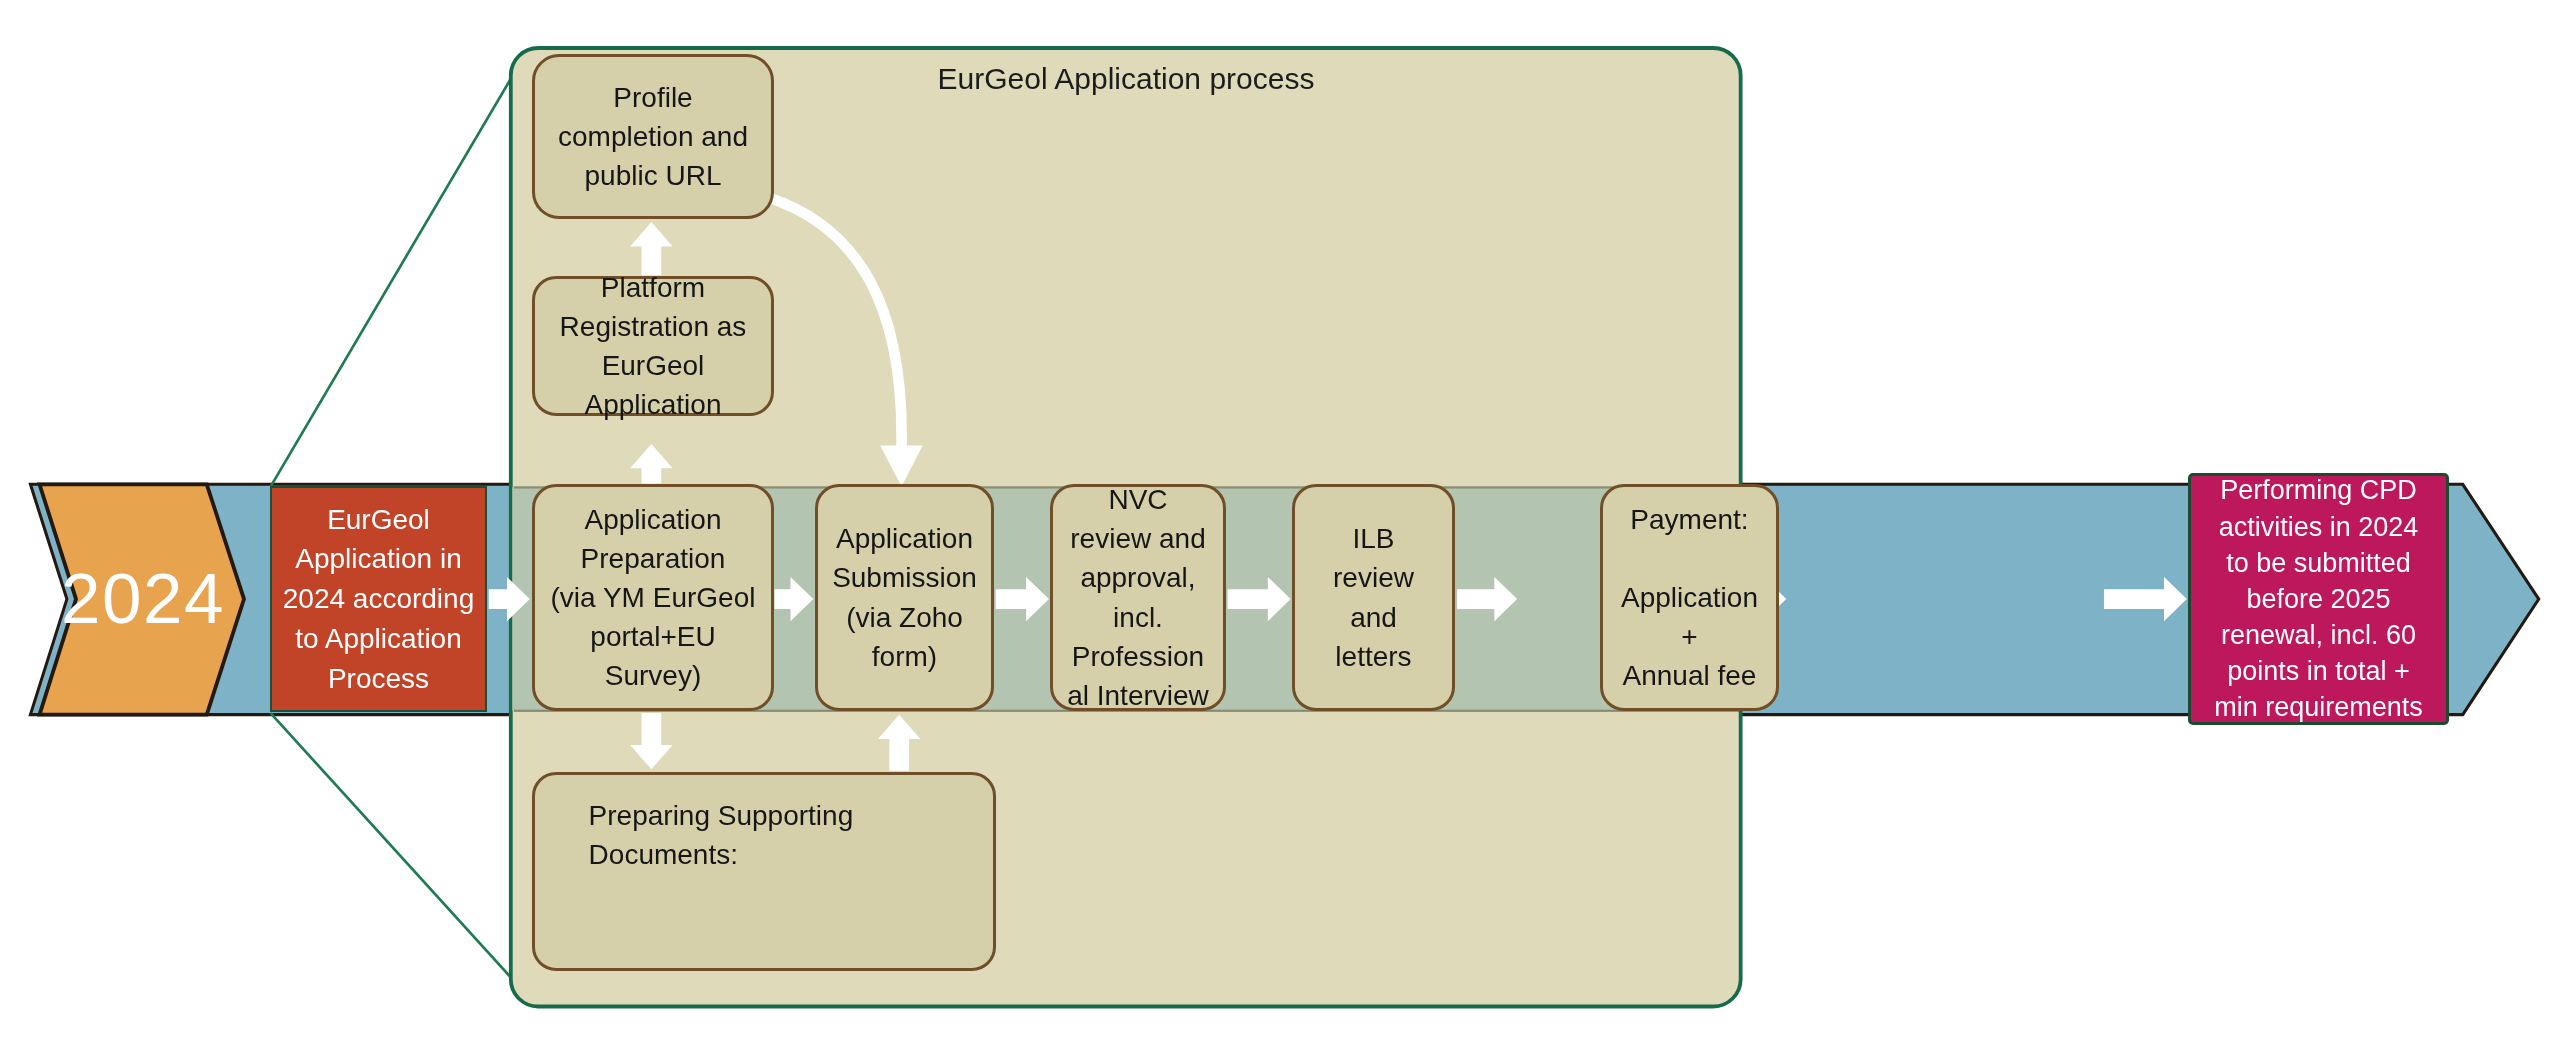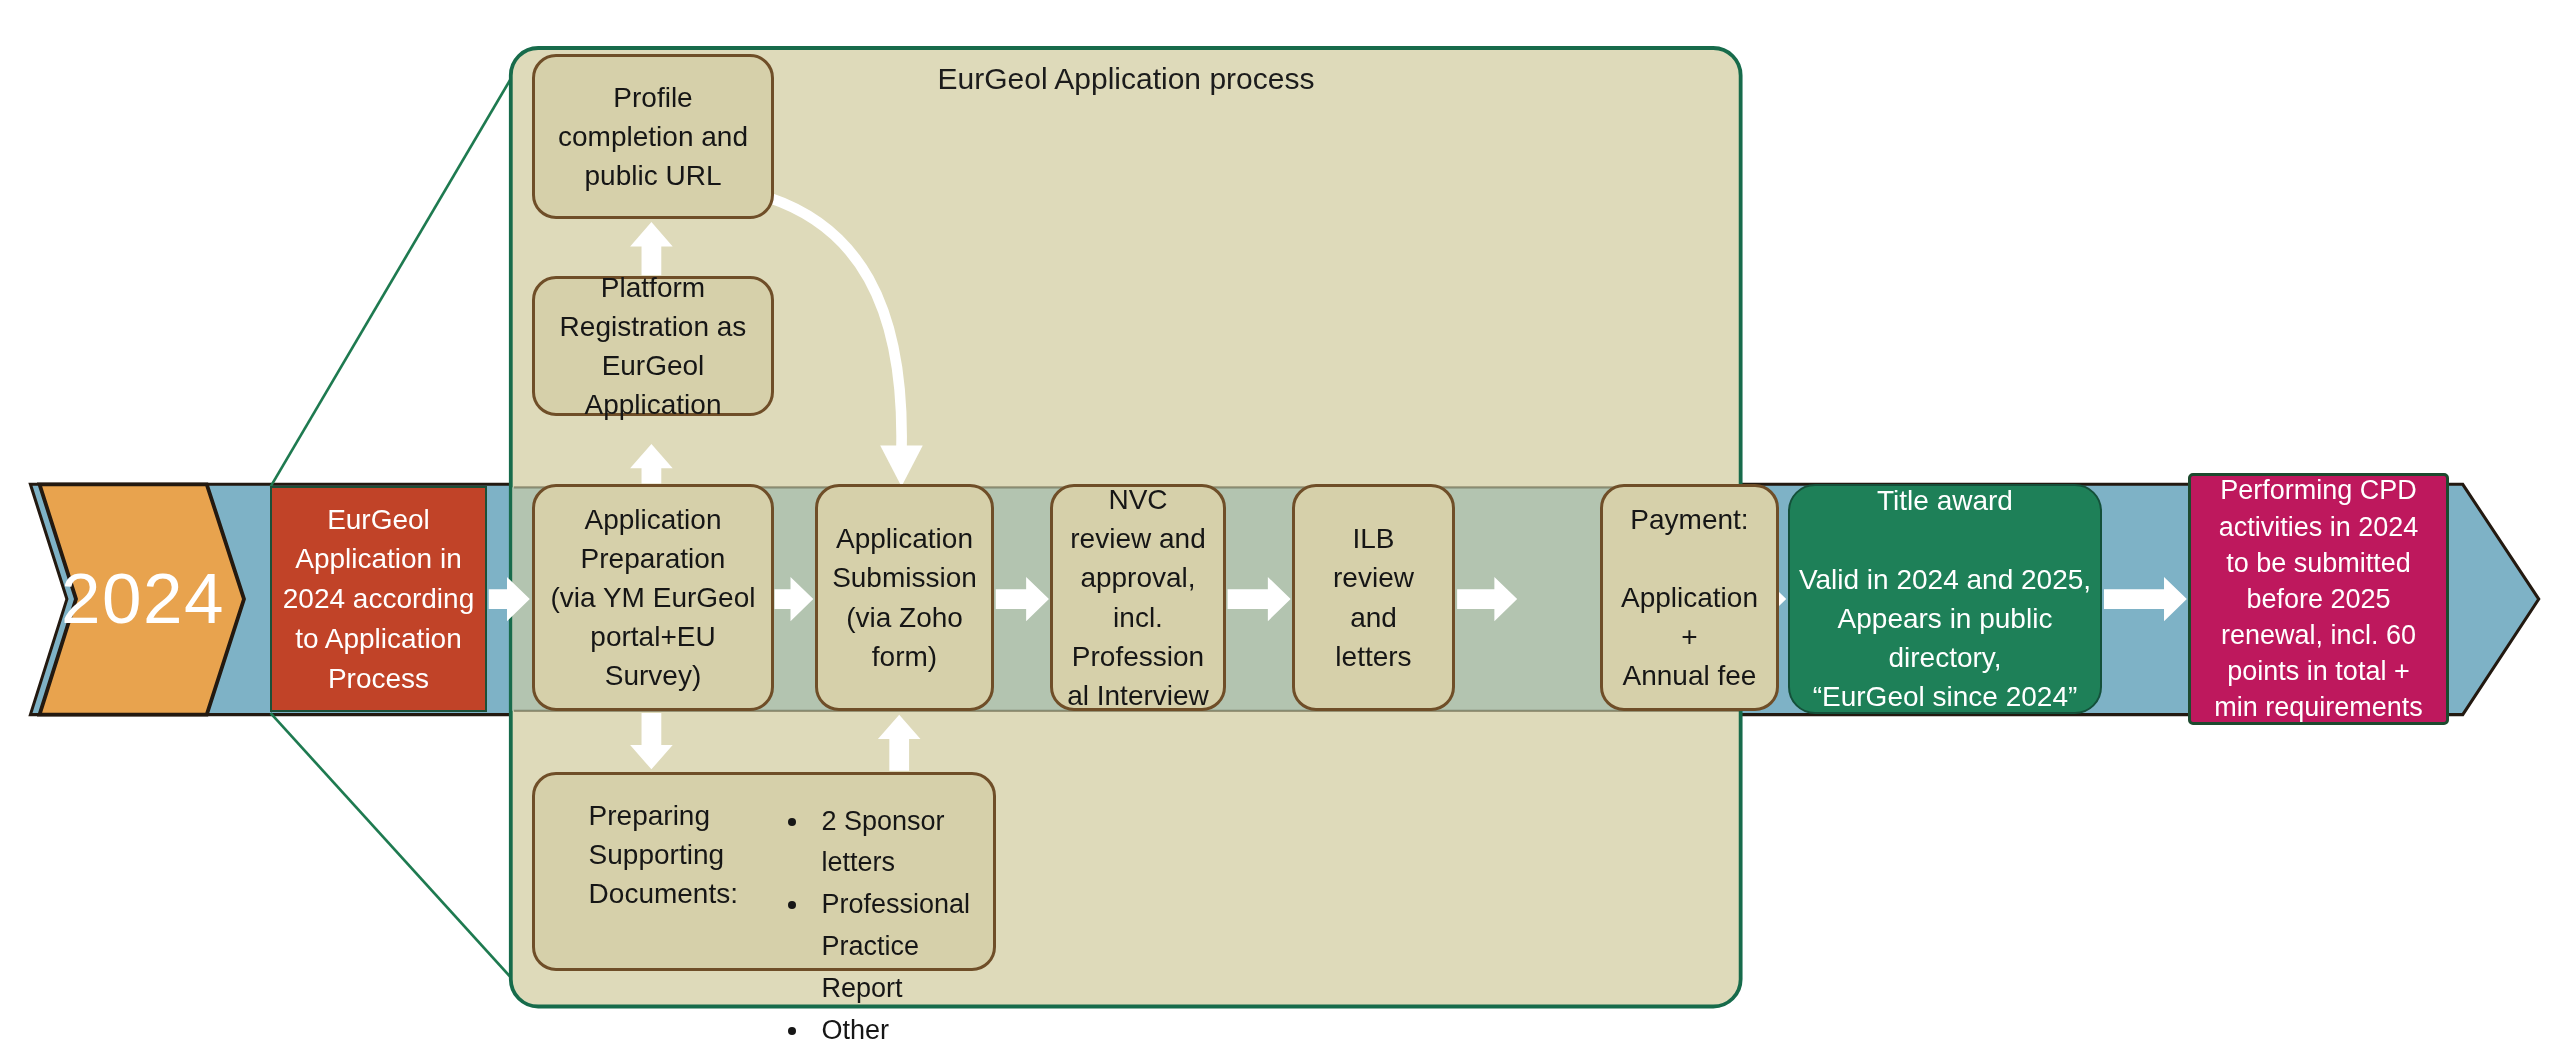--- a/index.html
+++ b/index.html
@@ -65,21 +65,21 @@
   <div class="abs year center-flex" style="left:29px;top:553px;width:228px;height:91px;">2024</div>
 
   <div class="abs redbox center-flex pre" style="left:270px;top:486px;width:217px;height:226px;">EurGeol
 Application in
 2024 according
 to Application
 Process</div>
 
   <div class="abs ctitle" style="left:511px;top:62px;width:1230px;">EurGeol Application process</div>
 
-  <div class="abs node center-flex pre" style="left:532px;top:54px;width:242px;height:165px;">Profile
+  <div class="abs node center-flex pre" style="left:532px;top:54px;width:242px;height:165px;border-radius:27px;">Profile
 completion and
 public URL</div>
   <div class="abs node center-flex pre" style="left:532px;top:276px;width:242px;height:140px;">Platform
 Registration as
 EurGeol
 Application</div>
   <div class="abs node center-flex pre" style="left:532px;top:484px;width:242px;height:227px;">Application
 Preparation
 (via YM EurGeol
 portal+EU
@@ -99,33 +99,22 @@
 and
 letters</div>
   <div class="abs node center-flex pre" style="left:1600px;top:484px;width:179px;height:227px;">Payment:
 
 Application
 +
 Annual fee</div>
 
   <div class="abs node docs" style="left:532px;top:772px;width:464px;height:199px;">
     <div class="dtitle">Preparing Supporting Documents:</div>
-    <ul>
-      <li>2 Sponsor letters</li>
-      <li>Professional Practice Report</li>
-      <li>Other supporting documents.</li>
-    </ul>
   </div>
 
-  <div class="abs greenbox center-flex pre" style="left:1788px;top:484px;width:314px;height:230px;">Title award
-
-Valid in 2024 and 2025,
-Appears in public
-directory,
-“EurGeol since 2024”</div>
 
   <div class="abs bluebox center-flex pre" style="left:2188px;top:473px;width:261px;height:252px;">Performing CPD
 activities in 2024
 to be submitted
 before 2025
 renewal, incl. 60
 points in total +
 min requirements</div>
 
 </div>

